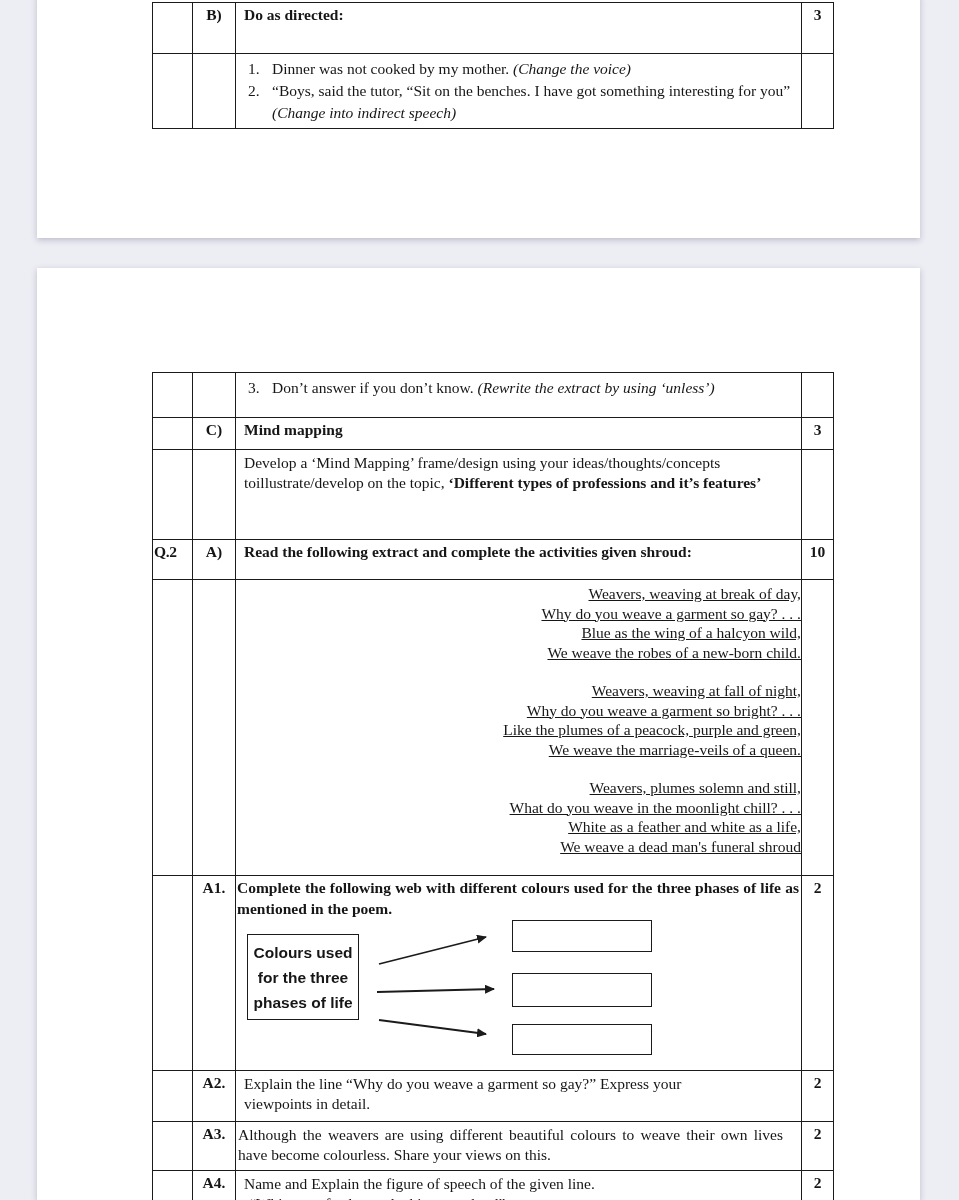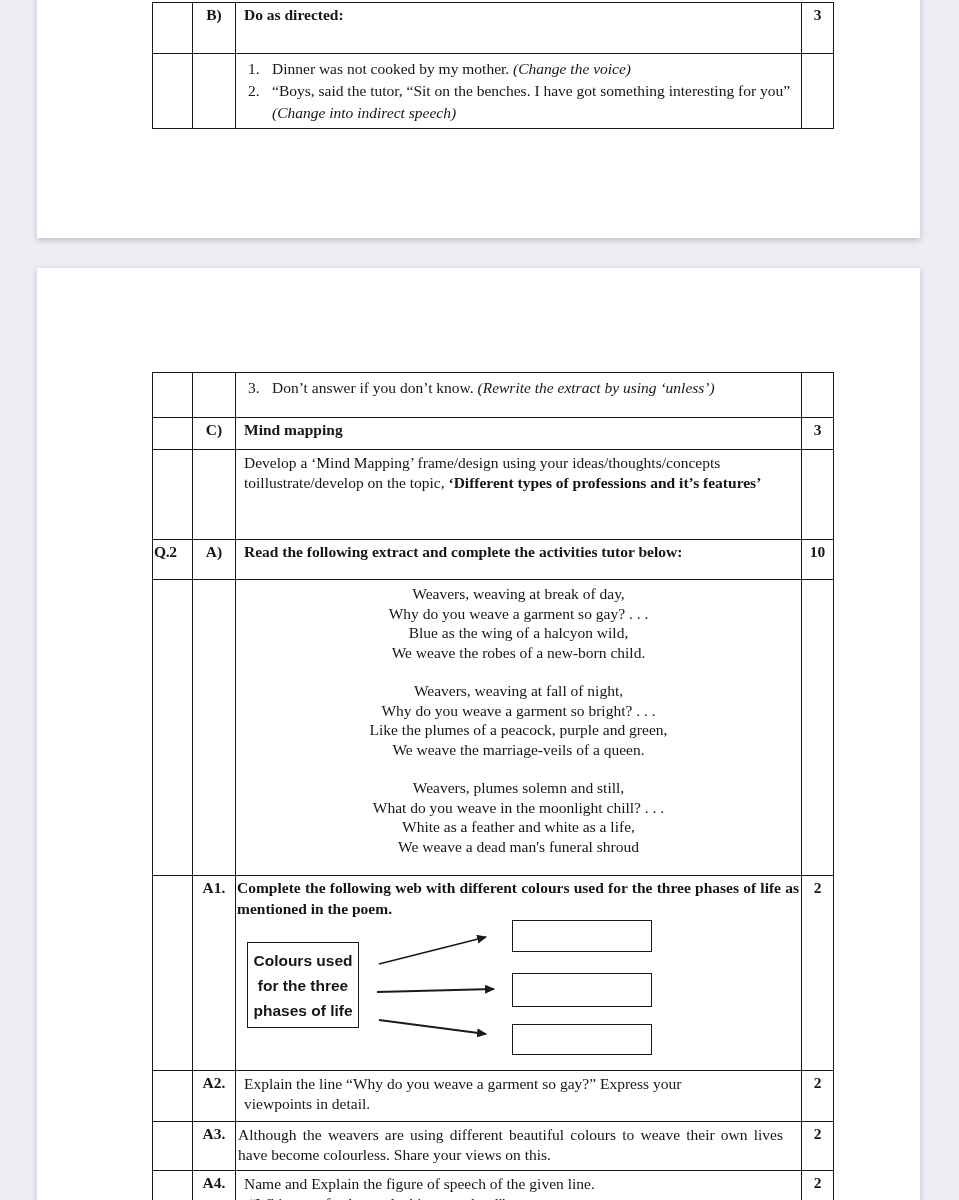--- a/index.html
+++ b/index.html
@@ -37,28 +37,28 @@
   .marks{font-weight:bold;text-align:center;padding-top:2px;}
   .ctext{padding:3px 8px;}
   i{font-style:italic;}
   b{font-weight:bold;}
 
   .items-cell{padding:4px 4px 0 12px;line-height:22px;}
   .item{display:flex;}
   .item .num{width:24px;flex:none;}
   .item .itext{flex:1;}
 
-  .poem{padding-top:4px;text-align:center;line-height:19.5px;}
+  .poem{padding-top:4px;text-align:right;line-height:19.5px;text-decoration:underline;}
   .stanza{margin-bottom:19px;}
 
   .a1cell{padding:0;}
   .a1text{font-weight:bold;text-align:justify;padding:1px 2px 0 1px;line-height:21px;}
   .diagram{position:relative;height:147px;margin-top:1px;}
   .dlabel{
-    position:absolute;left:11px;top:22px;width:104px;height:84px;
+    position:absolute;left:11px;top:14px;width:104px;height:84px;
     border:1.7px solid #1b1b1b;
     display:flex;align-items:center;justify-content:center;text-align:center;
     font-family:"Liberation Sans", sans-serif;font-weight:bold;
     font-size:15.5px;line-height:25px;padding:0 3px;
   }
   .abox{position:absolute;left:276px;width:138px;border:1.7px solid #1b1b1b;background:#fff;}
   #abox1{top:0;height:30px;}
   #abox2{top:53px;height:32px;}
   #abox3{top:104px;height:29px;}
   .arrows{position:absolute;left:0;top:0;width:565px;height:147px;}
@@ -136,21 +136,21 @@
     <tr class="h83">
       <td></td>
       <td></td>
       <td class="ctext"><span>Develop a ‘Mind Mapping’ frame/design using your ideas/thoughts/concepts toillustrate/develop on the topic, </span><b>‘Different types of professions and it’s features’</b></td>
       <td class="marks"></td>
     </tr>
 
     <tr class="h25">
       <td class="qno">Q.2</td>
       <td class="sub">A)</td>
-      <td class="title">Read the following extract and complete the activities tutor below:</td>
+      <td class="title">Read the following extract and complete the activities given shroud:</td>
       <td class="marks">10</td>
     </tr>
 
     <tr class="h279">
       <td></td>
       <td></td>
       <td class="poem">
         <div class="stanza">
           <div>Weavers, weaving at break of day,</div>
           <div>Why do you weave a garment so gay? . . .</div>

